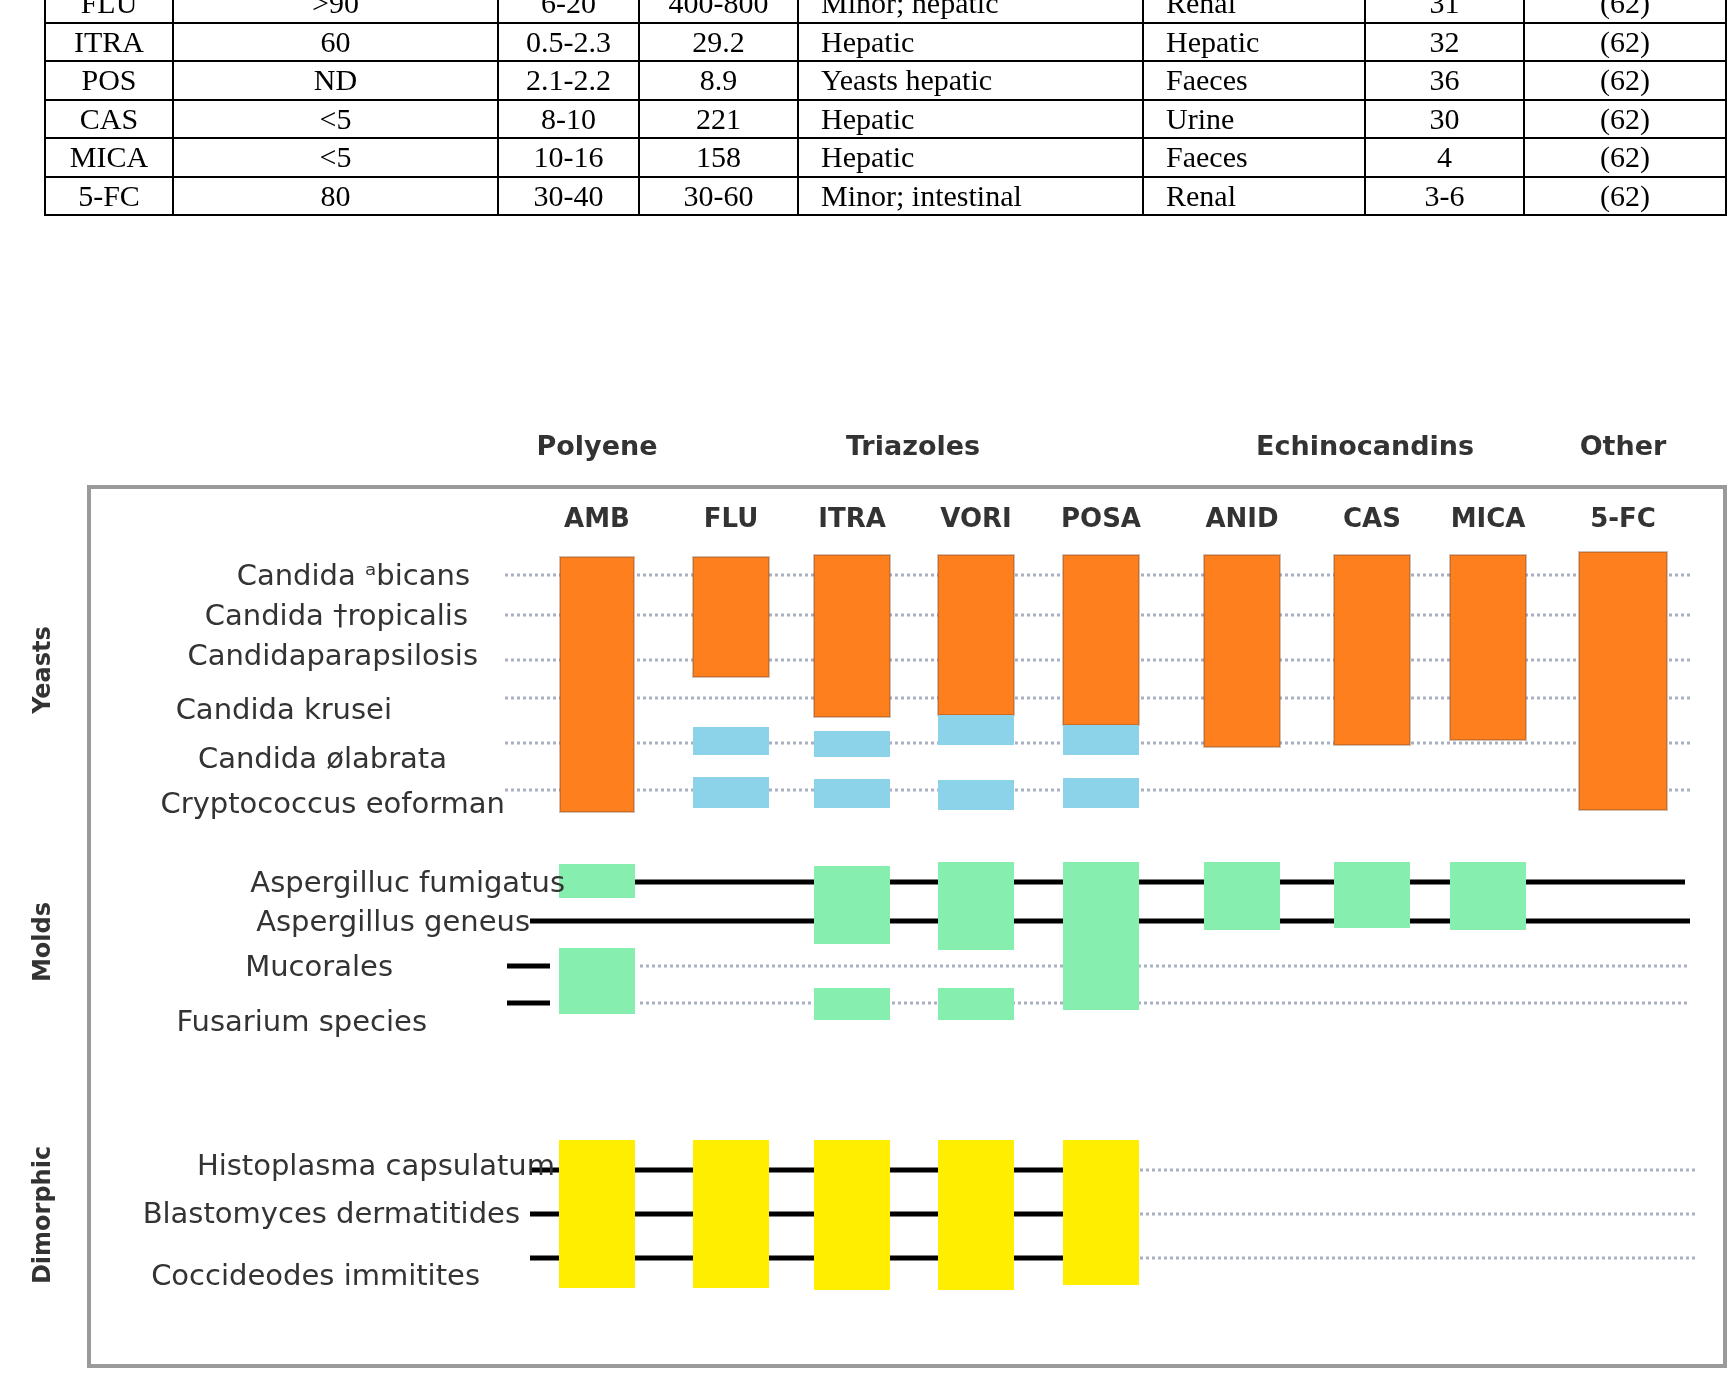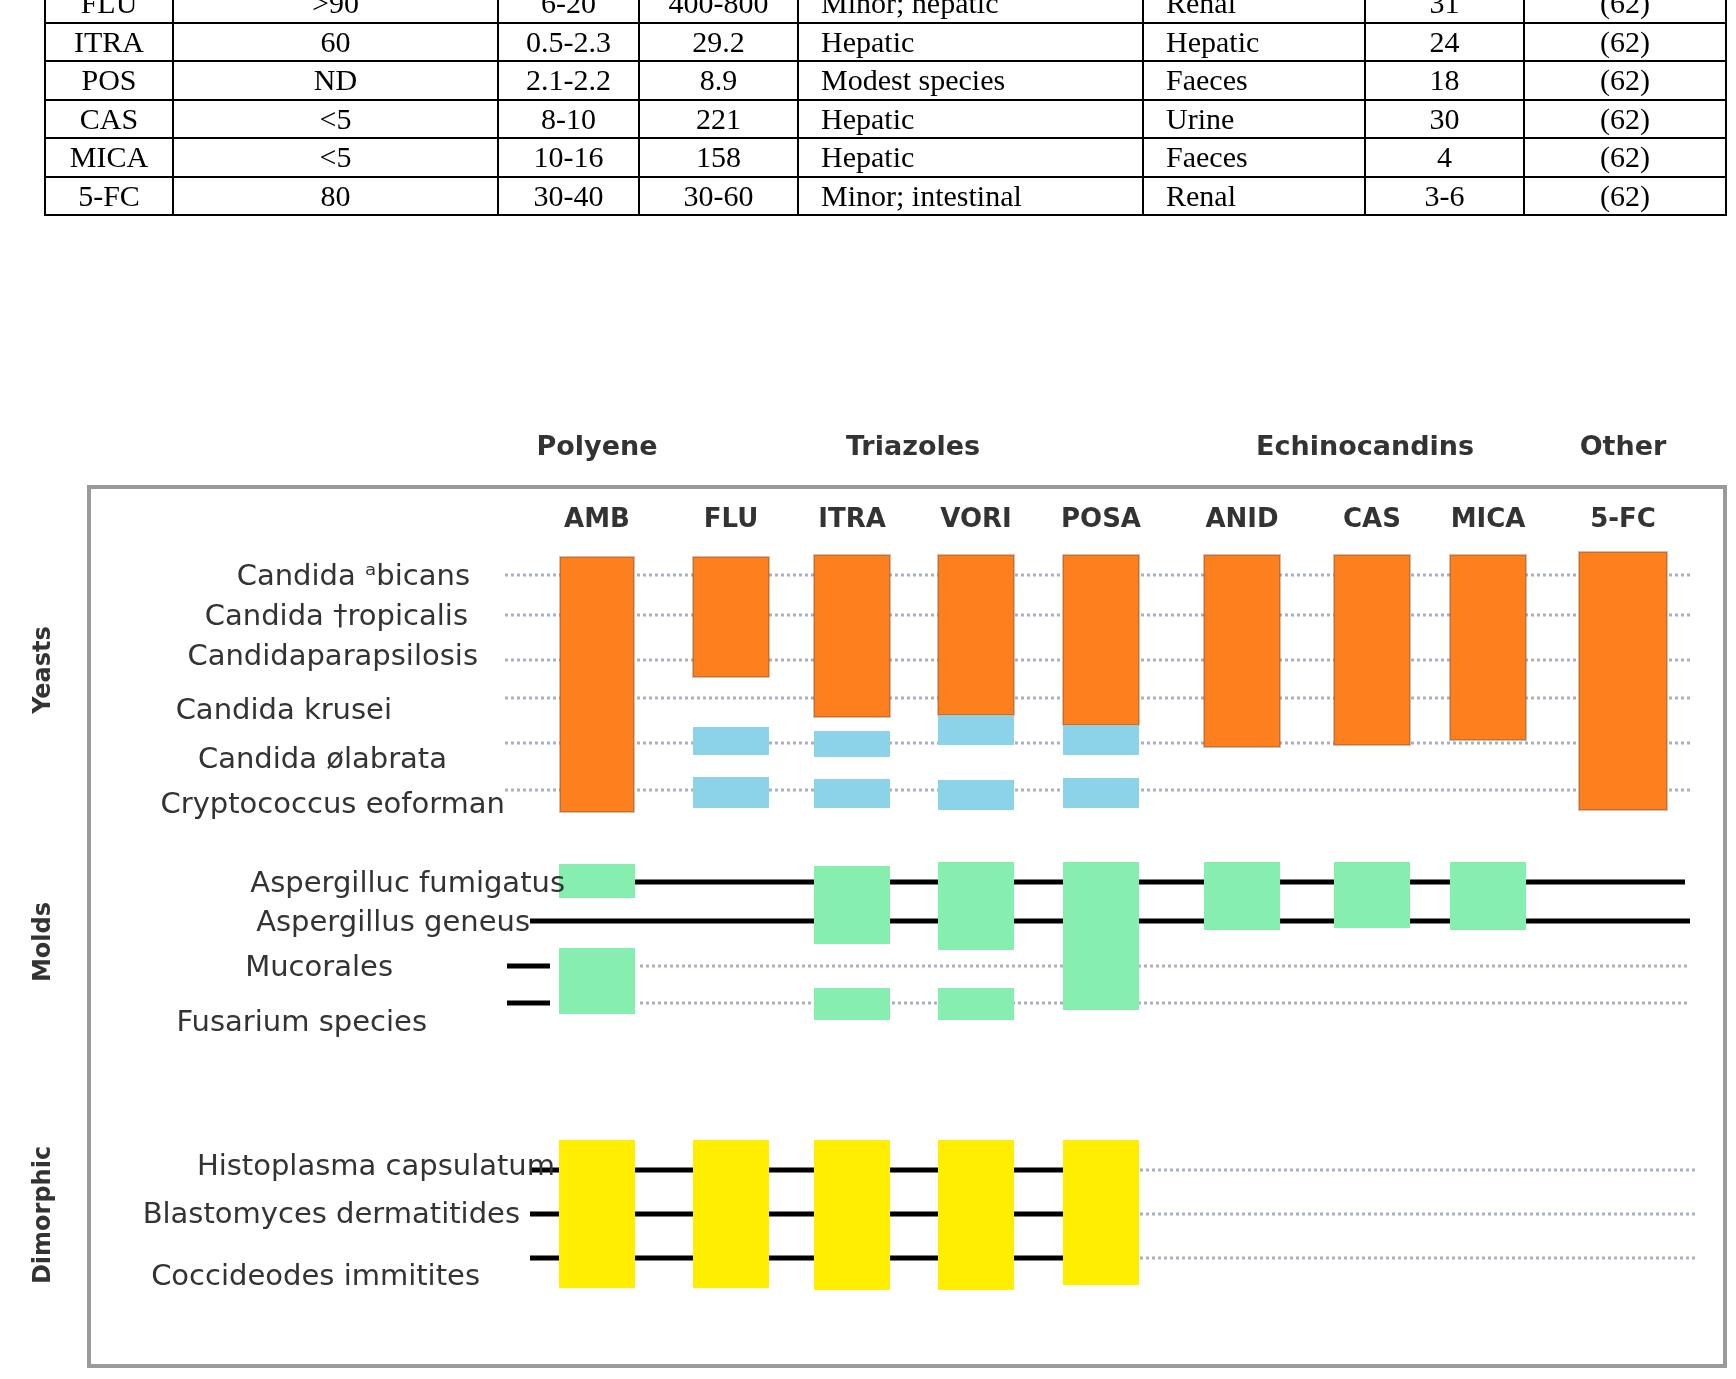--- a/index.html
+++ b/index.html
@@ -28,31 +28,31 @@
     <td class="c" style="width:141px">31</td>
     <td class="c" style="width:184px">(62)</td>
   </tr>
       <tr>
     <td class="c" style="width:110px">ITRA</td>
     <td class="c" style="width:307px">60</td>
     <td class="c" style="width:123px">0.5-2.3</td>
     <td class="c" style="width:141px">29.2</td>
     <td class="l" style="width:313px">Hepatic</td>
     <td class="l" style="width:190px">Hepatic</td>
-    <td class="c" style="width:141px">24</td>
+    <td class="c" style="width:141px">32</td>
     <td class="c" style="width:184px">(62)</td>
   </tr>
       <tr>
     <td class="c" style="width:110px">POS</td>
     <td class="c" style="width:307px">ND</td>
     <td class="c" style="width:123px">2.1-2.2</td>
     <td class="c" style="width:141px">8.9</td>
-    <td class="l" style="width:313px">Modest species</td>
+    <td class="l" style="width:313px">Yeasts hepatic</td>
     <td class="l" style="width:190px">Faeces</td>
-    <td class="c" style="width:141px">18</td>
+    <td class="c" style="width:141px">36</td>
     <td class="c" style="width:184px">(62)</td>
   </tr>
       <tr>
     <td class="c" style="width:110px">CAS</td>
     <td class="c" style="width:307px">&lt;5</td>
     <td class="c" style="width:123px">8-10</td>
     <td class="c" style="width:141px">221</td>
     <td class="l" style="width:313px">Hepatic</td>
     <td class="l" style="width:190px">Urine</td>
     <td class="c" style="width:141px">30</td>

